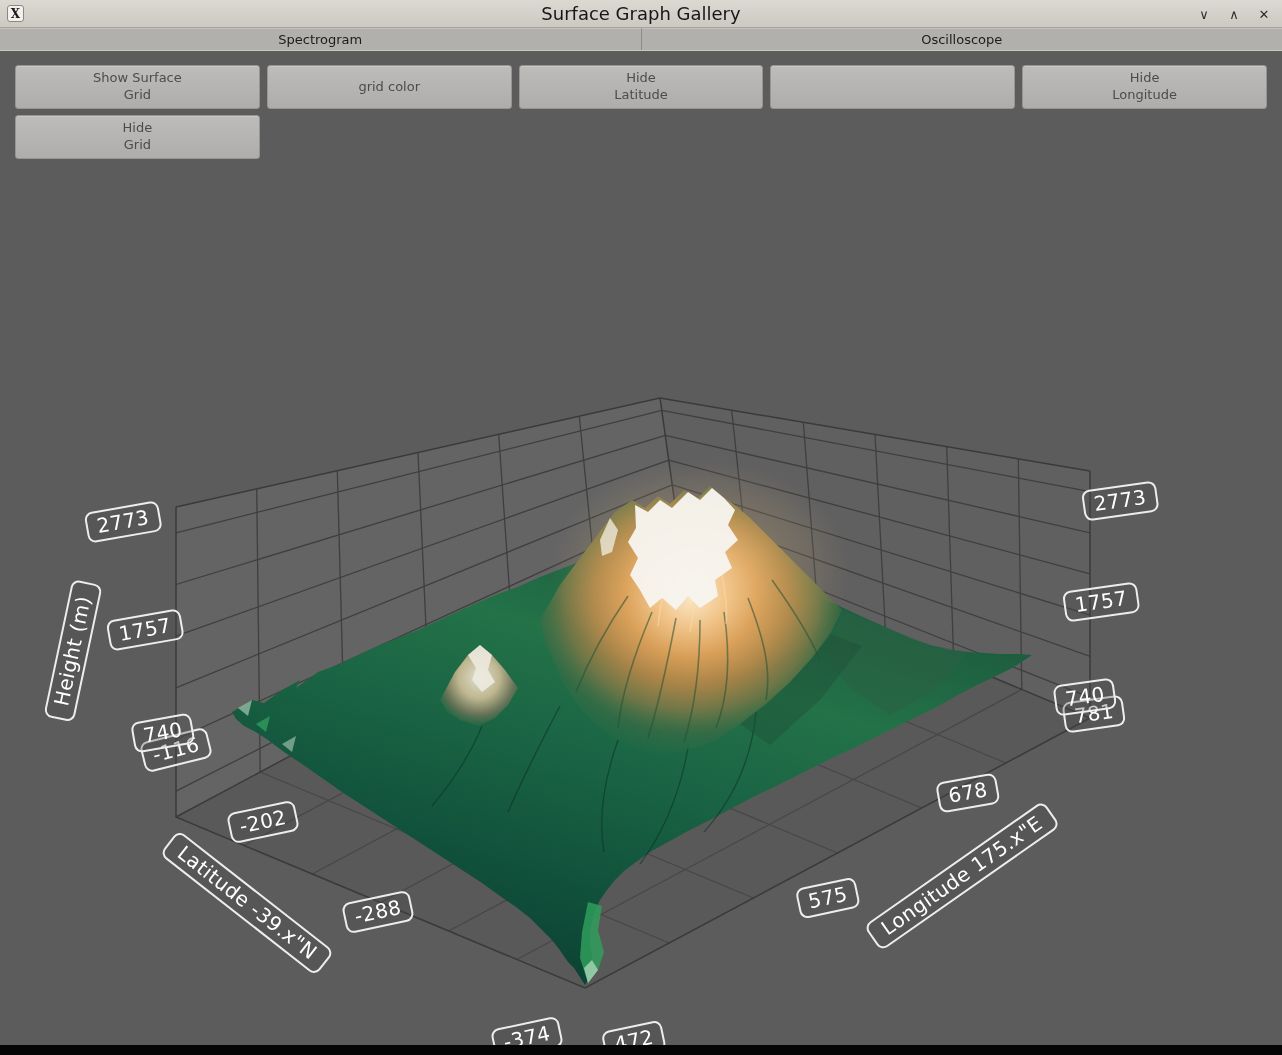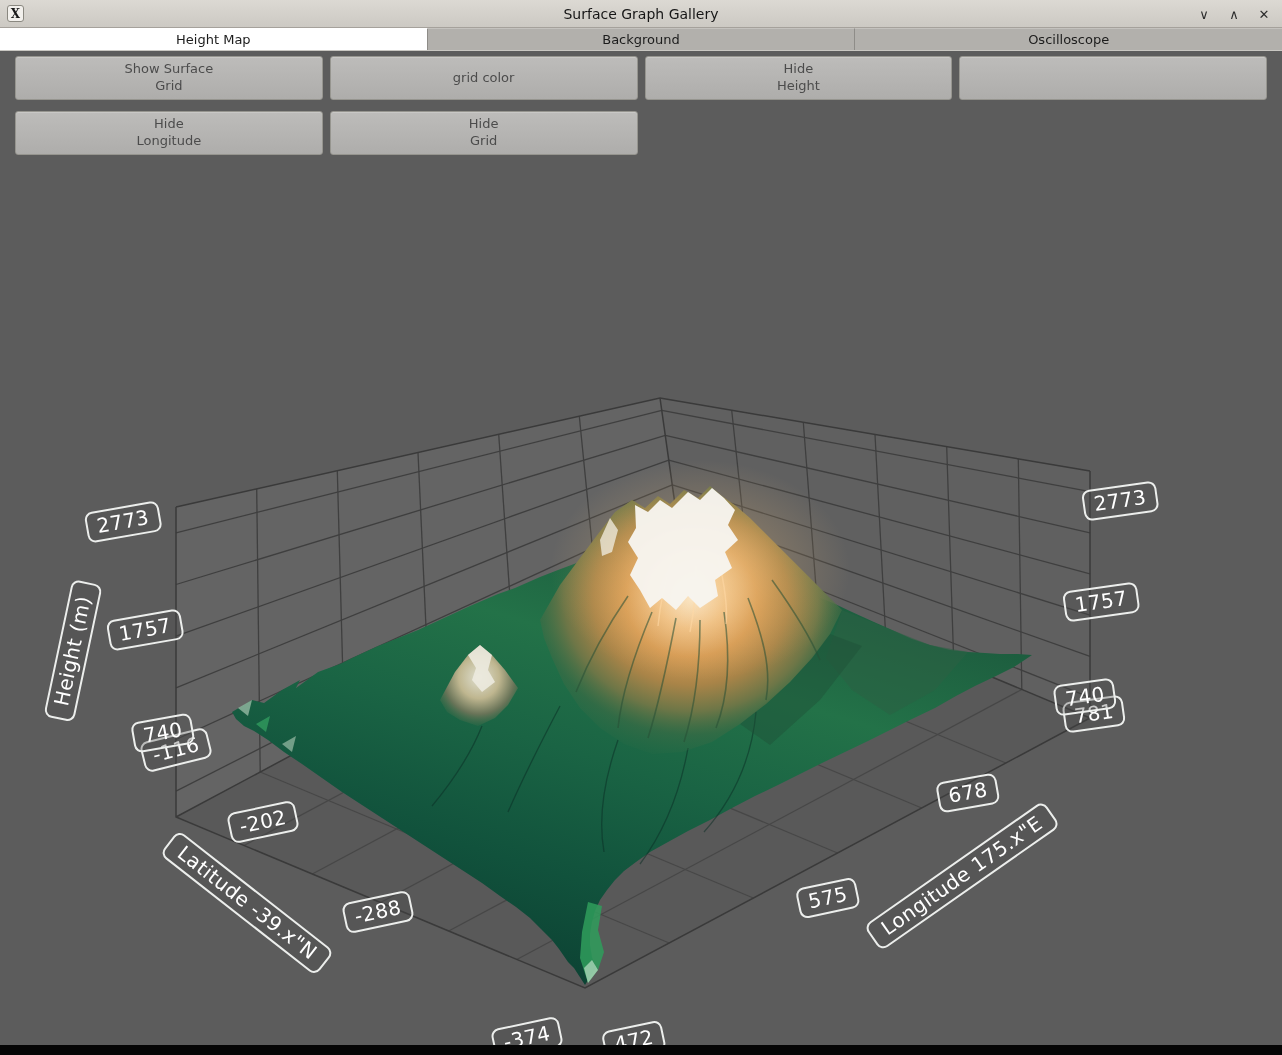--- a/index.html
+++ b/index.html
@@ -13,41 +13,41 @@
     display:flex; align-items:center; position:relative;
   }
   .app-icon{
     width:17px;height:17px;margin-left:7px;
     background:#f2f0ec;border:1px solid #8a8880;border-radius:3px;
     font-family:"DejaVu Serif",serif;font-weight:bold;font-size:12px;color:#181818;
     display:flex;align-items:center;justify-content:center;
   }
   .wtitle{
     position:absolute;left:0;right:0;text-align:center;
-    font-size:14px;color:#161616;
+    font-size:18px;color:#161616;
   }
   .win-controls{position:absolute;right:10px;top:0;height:28px;display:flex;align-items:center;gap:14px;}
   .wc{font-size:13px;color:#2d2d2d;width:16px;text-align:center;cursor:default;}
 
   
   .tabbar{
     height:23px;display:flex;background:#b2b0ac;border-bottom:1px solid #c9c7c2;
   }
   .tab{
     flex:1;display:flex;align-items:center;justify-content:center;
     font-size:13px;color:#1c1c1c;background:#b2b0ac;
     border-right:1px solid #8e8c88;border-top:1px solid #c4c2be;
   }
   .tab:last-child{border-right:none;}
   .tab.active{background:#ffffff;border-top:1px solid #ffffff;}
 
   
   .toolbar{
-    height:109px;padding:5px 15px 0;
-    display:grid;grid-template-columns:repeat(4,1fr);gap:5px 7px;
+    height:109px;padding:14px 15px 0;
+    display:grid;grid-template-columns:repeat(5,1fr);gap:5px 7px;
   }
   .tbtn{
     height:44px;background:linear-gradient(#bdbcba,#aeadab);
     border:1px solid #96958f;border-radius:3px;
     box-shadow:inset 0 1px 0 #c9c8c6;
     font-family:"DejaVu Sans",sans-serif;font-size:13px;color:#4c4c4c;
     line-height:1.3;text-align:center;cursor:default;
   }
   .tbtn span{display:block;}
 
@@ -76,36 +76,35 @@
   <div class="app-icon">X</div>
   <div class="wtitle">Surface Graph Gallery</div>
   <div class="win-controls">
     <span class="wc">∨</span>
     <span class="wc">∧</span>
     <span class="wc">✕</span>
   </div>
 </div>
 
 <div class="tabbar">
-  <div class="tab active">Height Map</div>
-  <div class="tab">Background</div>
+  <div class="tab">Spectrogram</div>
   <div class="tab">Oscilloscope</div>
 </div>
 
 <div class="toolbar">
   <button class="tbtn">
     <span>Show Surface</span>
     <span>Grid</span>
   </button>
   <button class="tbtn">
     <span>grid color</span>
   </button>
   <button class="tbtn">
     <span>Hide</span>
-    <span>Height</span>
+    <span>Latitude</span>
   </button>
   <button class="tbtn">
   </button>
   <button class="tbtn">
     <span>Hide</span>
     <span>Longitude</span>
   </button>
   <button class="tbtn">
     <span>Hide</span>
     <span>Grid</span>

